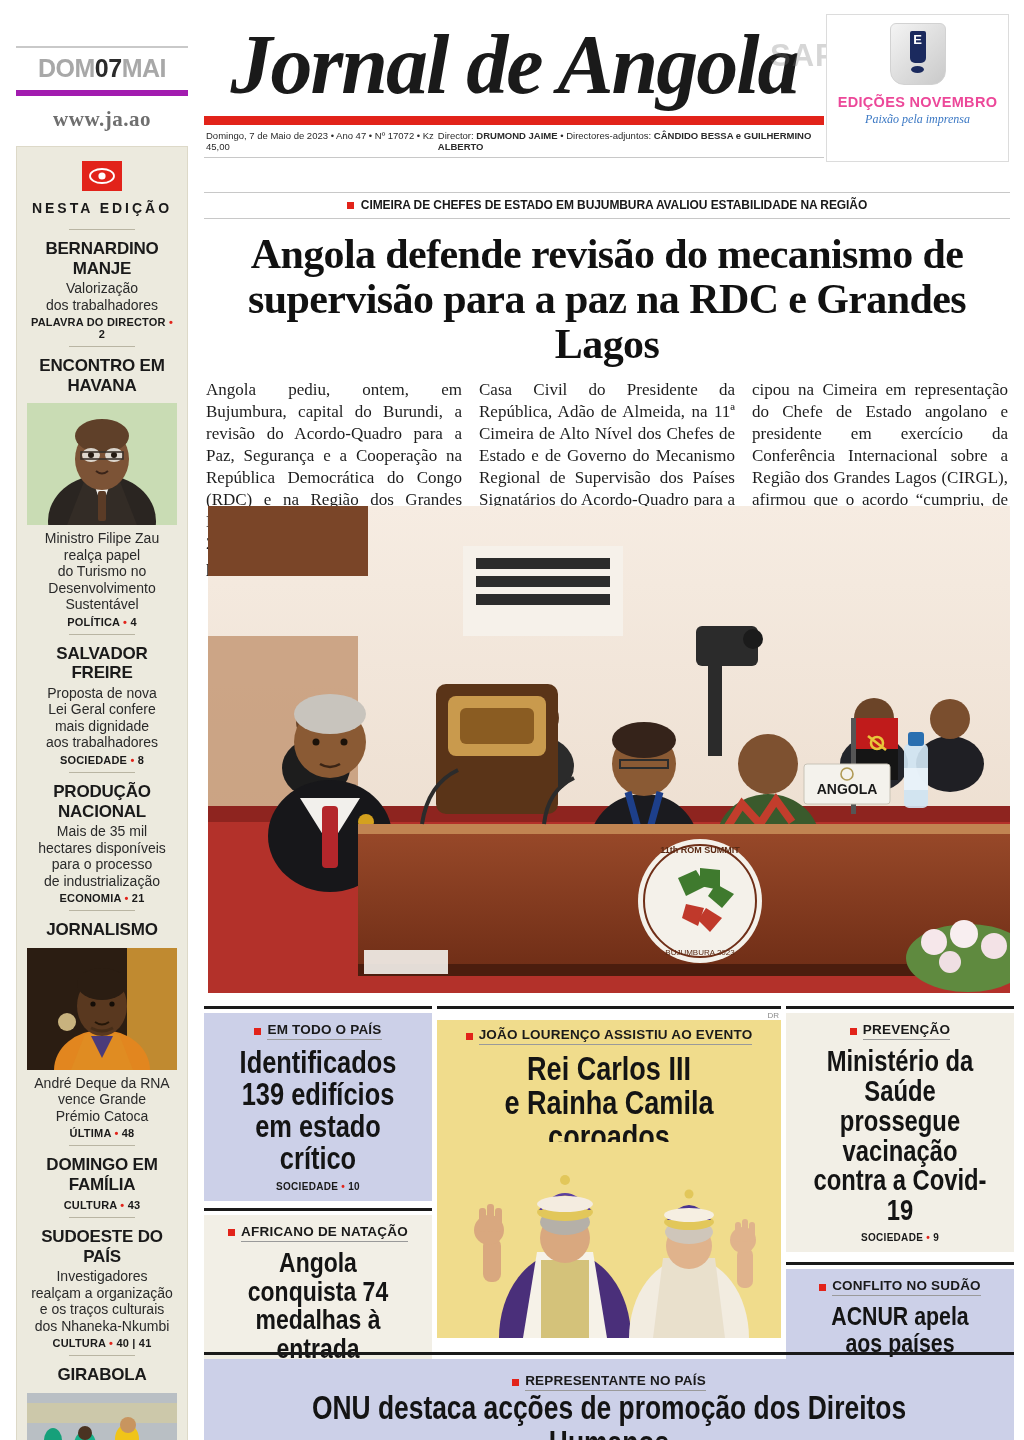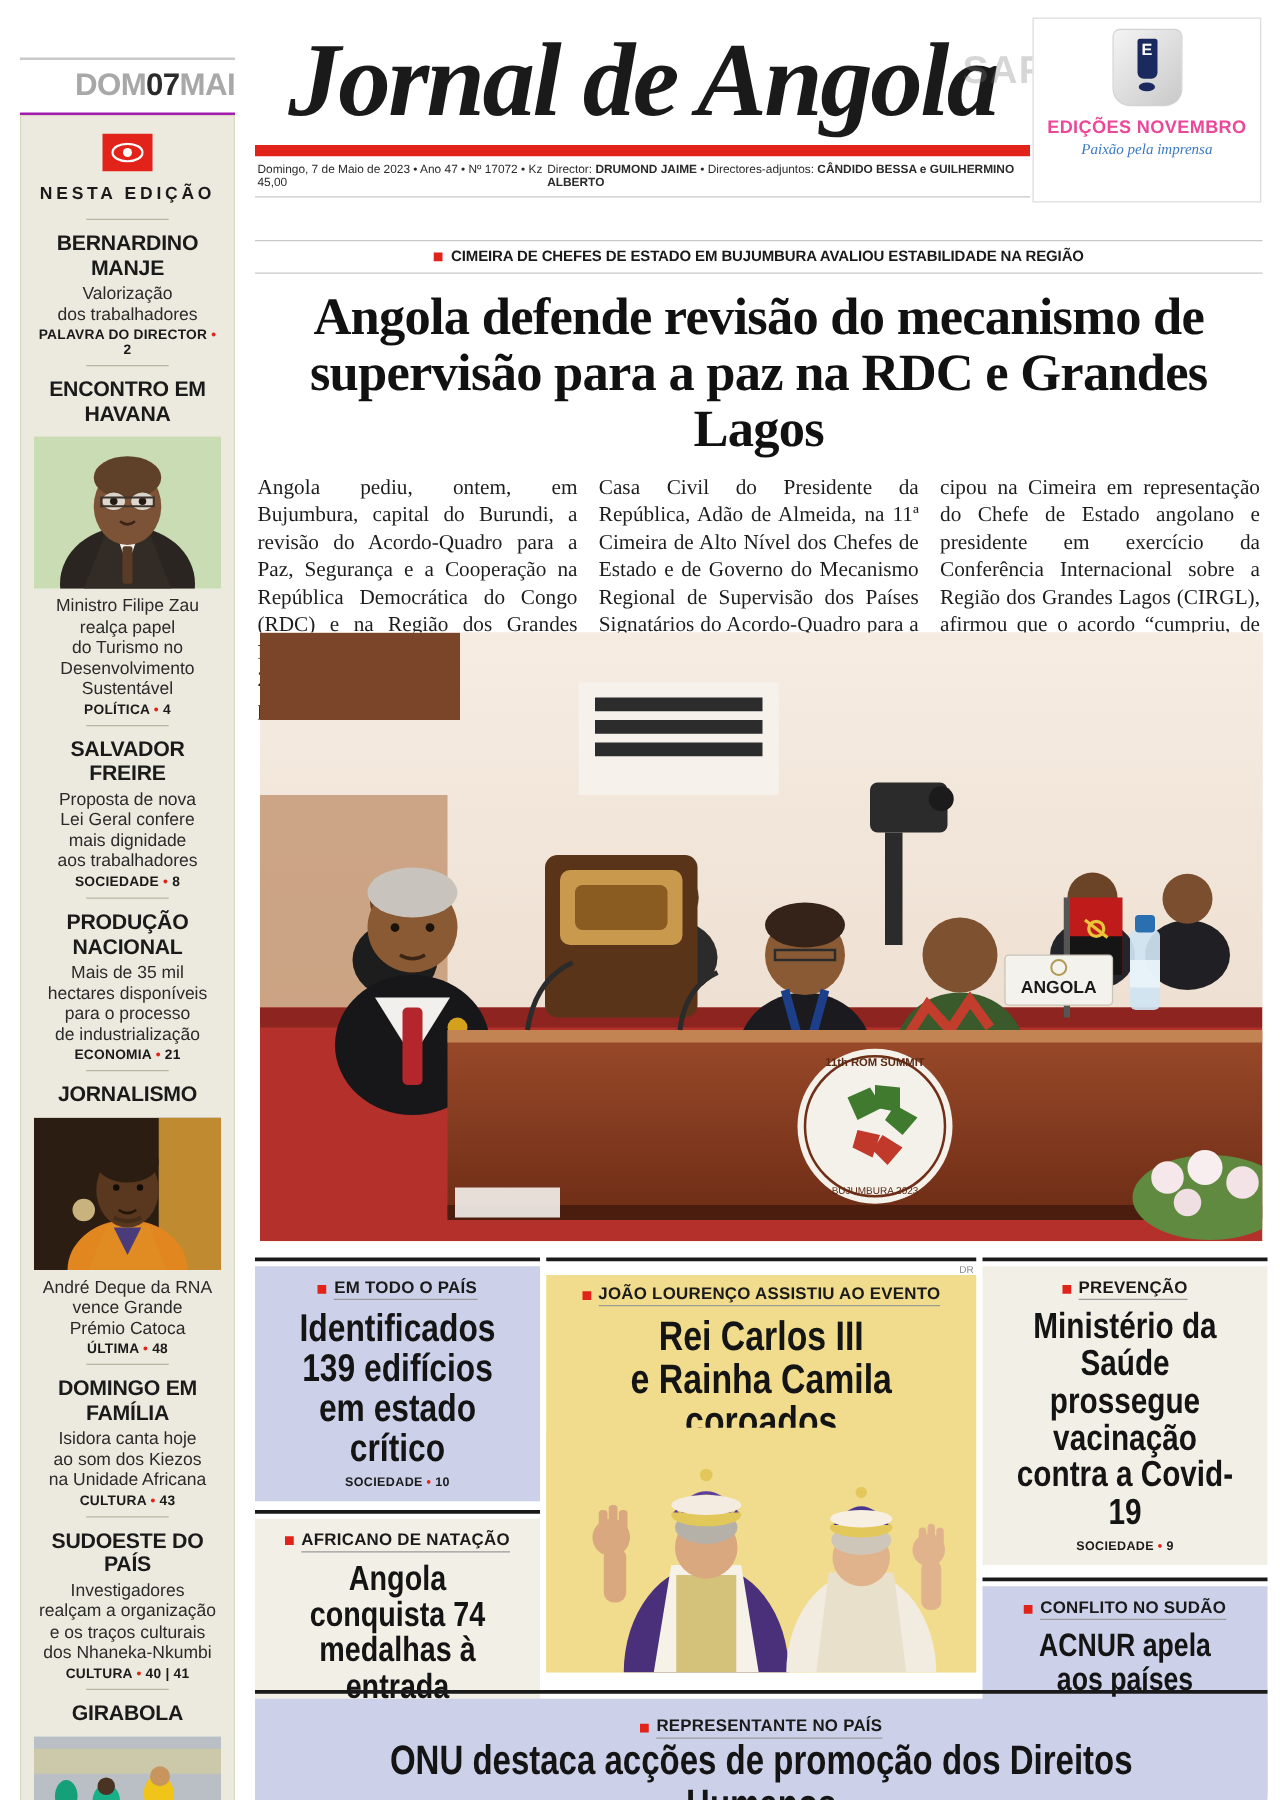--- a/index.html
+++ b/index.html
@@ -7,21 +7,21 @@
     width: 1024px; height: 1440px;
     background: #ffffff;
     font-family: "Liberation Sans", sans-serif;
     overflow: hidden;
   }
   .page { position: relative; width: 1024px; height: 1440px; background:#fff; }
 
   
   .rail { position:absolute; left:16px; top:14px; width:172px; height:1414px; }
   .rail-date {
-    text-align:right; border-top:2px solid #c9c9c9; border-bottom:2px solid #a21caf;
+    text-align:center; border-top:2px solid #c9c9c9; border-bottom:6px solid #a21caf;
     padding:6px 0 7px; margin-top:32px;
   }
   .rail-date span { font-size:25px; font-weight:bold; letter-spacing:-0.5px;
     font-family:"Liberation Sans", sans-serif; }
   .dt-dom { color:#a8a8a8; }
   .dt-day { color:#2b2b2b; }
   .dt-mon { color:#a8a8a8; }
   .rail-url { text-align:center; padding:11px 0 14px; font-size:21px;
     font-weight:bold; color:#6f6f6f; letter-spacing:0.5px;
     font-family:"Liberation Serif", serif; }
@@ -137,20 +137,21 @@
 <body>
 
 <div class="page">
 
   <div class="rail">
 
     <div class="rail-date">
       <span class="dt-dom">DOM</span><span class="dt-day">07</span><span class="dt-mon">MAI</span>
     </div>
 
+    <div class="rail-url">www.ja.ao</div>
 
     <div class="rail-box">
 
       <div class="eye-badge">
         <svg width="26" height="16" viewBox="0 0 26 16">
           <ellipse cx="13" cy="8" rx="12" ry="7" fill="none" stroke="#fff" stroke-width="1.8"></ellipse>
           <circle cx="13" cy="8" r="3.6" fill="#fff"></circle>
         </svg>
       </div>
 
@@ -233,23 +234,20 @@
         </div>
         <div class="it-text" style="white-space:pre-line">André Deque da RNA
 vence Grande
 Prémio Catoca</div>
         <div class="it-ref"><span>ÚLTIMA</span> <span class="dot">•</span> <span>48</span></div>
       </div>
       <div class="sep"></div>
 
       <div class="it">
         <div class="it-kicker">DOMINGO EM FAMÍLIA</div>
-        <div class="it-text" style="white-space:pre-line">Isidora canta hoje
-ao som dos Kiezos
-na Unidade Africana</div>
         <div class="it-ref"><span>CULTURA</span> <span class="dot">•</span> <span>43</span></div>
       </div>
       <div class="sep"></div>
 
       <div class="it">
         <div class="it-kicker">SUDOESTE DO PAÍS</div>
         <div class="it-text" style="white-space:pre-line">Investigadores
 realçam a organização
 e os traços culturais
 dos Nhaneka-Nkumbi</div>

